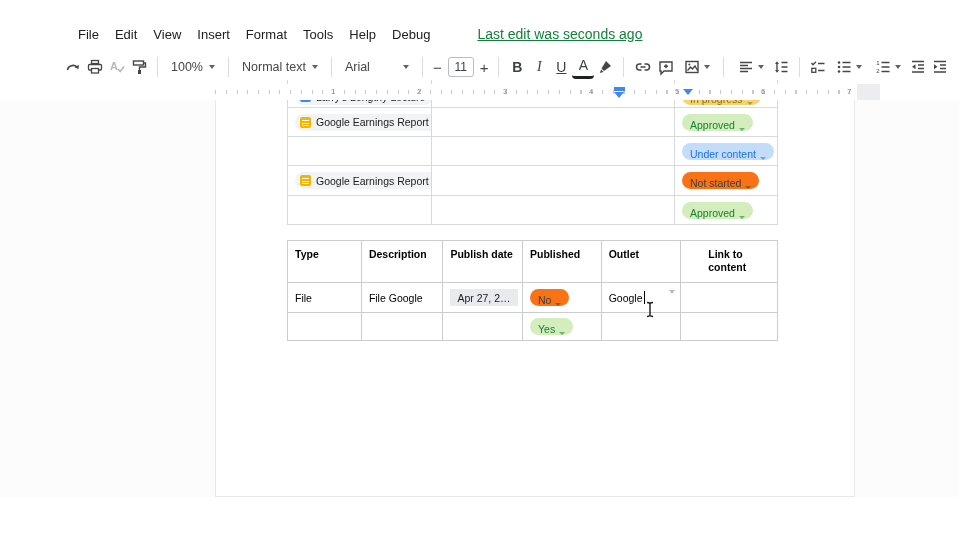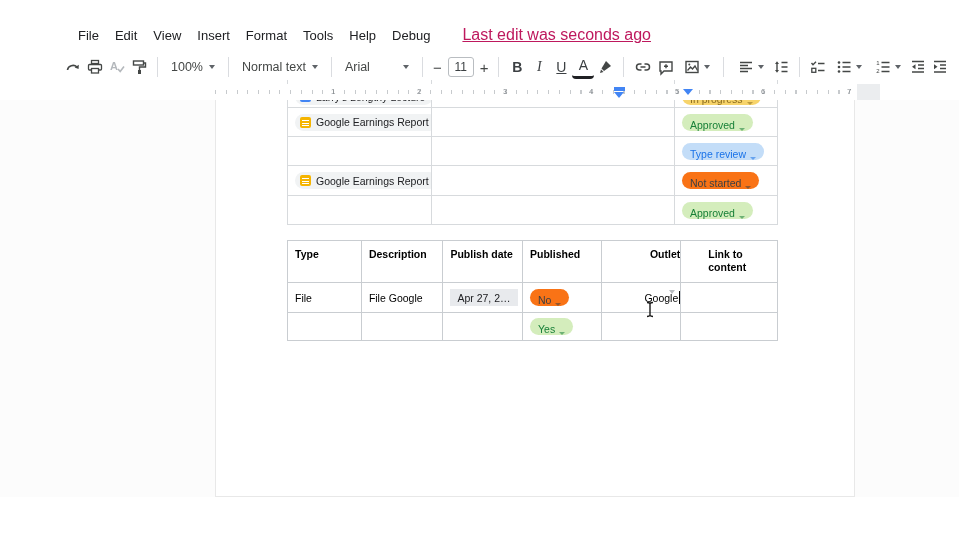--- a/index.html
+++ b/index.html
@@ -4,21 +4,21 @@
 <style>
   * { margin:0; padding:0; box-sizing:border-box; }
   html,body { width:959px; height:540px; background:#ffffff; overflow:hidden;
               font-family:"Liberation Sans", sans-serif; }
 
   
   #menubar { position:absolute; left:78px; top:26px; display:flex; align-items:center;
              font-size:13px; color:#202124; }
   .menu-item { padding:0 8px; cursor:default; }
   .menu-item:first-child { padding-left:0; }
-  #last-edit { margin-left:24px; color:#be185d; font-size:16px;
+  #last-edit { margin-left:39px; color:#15803d; font-size:14px;
                text-decoration:underline; cursor:pointer; }
 
   
   #toolbar { position:absolute; left:62px; top:52px; height:30px; display:flex;
              align-items:center; color:#444746; font-size:12.5px; }
   .tb-btn { height:24px; min-width:22px; display:flex; align-items:center; justify-content:center;
             border-radius:4px; cursor:pointer; padding:0 2px; }
   .tb-sep { width:1px; height:20px; background:#dadce0; margin:0 7px; }
   .tb-select { display:flex; align-items:center; gap:6px; padding:0 6px; height:24px;
                border-radius:4px; cursor:pointer; white-space:nowrap; }
@@ -65,21 +65,21 @@
 
   #table1 { left:287px; top:80px; width:491px; }
   #table1 .t-row { border-bottom:1px solid #d7dadd; }
   .t1-c1 { width:145px; } .t1-c2 { width:243px; } .t1-c3 { width:103px; }
   #t1-row0 .t-cell { align-items:flex-end; padding-bottom:2px; }
 
   #table2 { left:287px; top:240px; width:491px; border-top:1px solid #c9cdd1; }
   #table2 .t-row { border-bottom:1px solid #c9cdd1; }
   #table2 .t-cell { border-color:#c9cdd1; }
   .t2-c1{width:78px;} .t2-c2{width:85px;} .t2-c3{width:83px;}
-  .t2-c4{width:82px;} .t2-c5{width:83px;justify-content:flex-end;} .t2-c6{width:80px;margin-left:20px;}
+  .t2-c4{width:82px;} .t2-c5{width:83px;} .t2-c6{width:80px;margin-left:20px;}
   .t2-head { font-weight:700; }
   .t2-head .t-cell { align-items:flex-start; padding-top:7px; line-height:1.25; }
 
   
   .chip { display:inline-flex; align-items:flex-end; gap:4px; height:17px; padding:0 8px;
           border-radius:9px; font-size:10.5px; cursor:pointer; white-space:nowrap; }
   .chip-caret { width:0; height:0; border-left:3px solid transparent;
                 border-right:3px solid transparent; border-top:3.5px solid currentColor;
                 opacity:.55; }
   .c-green  { background:#d4edbc; color:#188038; }
@@ -299,21 +299,21 @@
         <span>Approved</span>
         <span class="chip-caret"></span>
       </span>
     </div>
   </div>
   <div class="t-row" style="height:29px;">
     <div class="t-cell t1-c1"></div>
     <div class="t-cell t1-c2"></div>
     <div class="t-cell t1-c3">
       <span class="chip c-blue">
-        <span>Type review</span>
+        <span>Under content</span>
         <span class="chip-caret"></span>
       </span>
     </div>
   </div>
   <div class="t-row" style="height:30px;">
     <div class="t-cell t1-c1">
       <span class="smart-chip">
         <span class="doc-icon"></span>
         <span>Google Earnings Report</span>
       </span>

